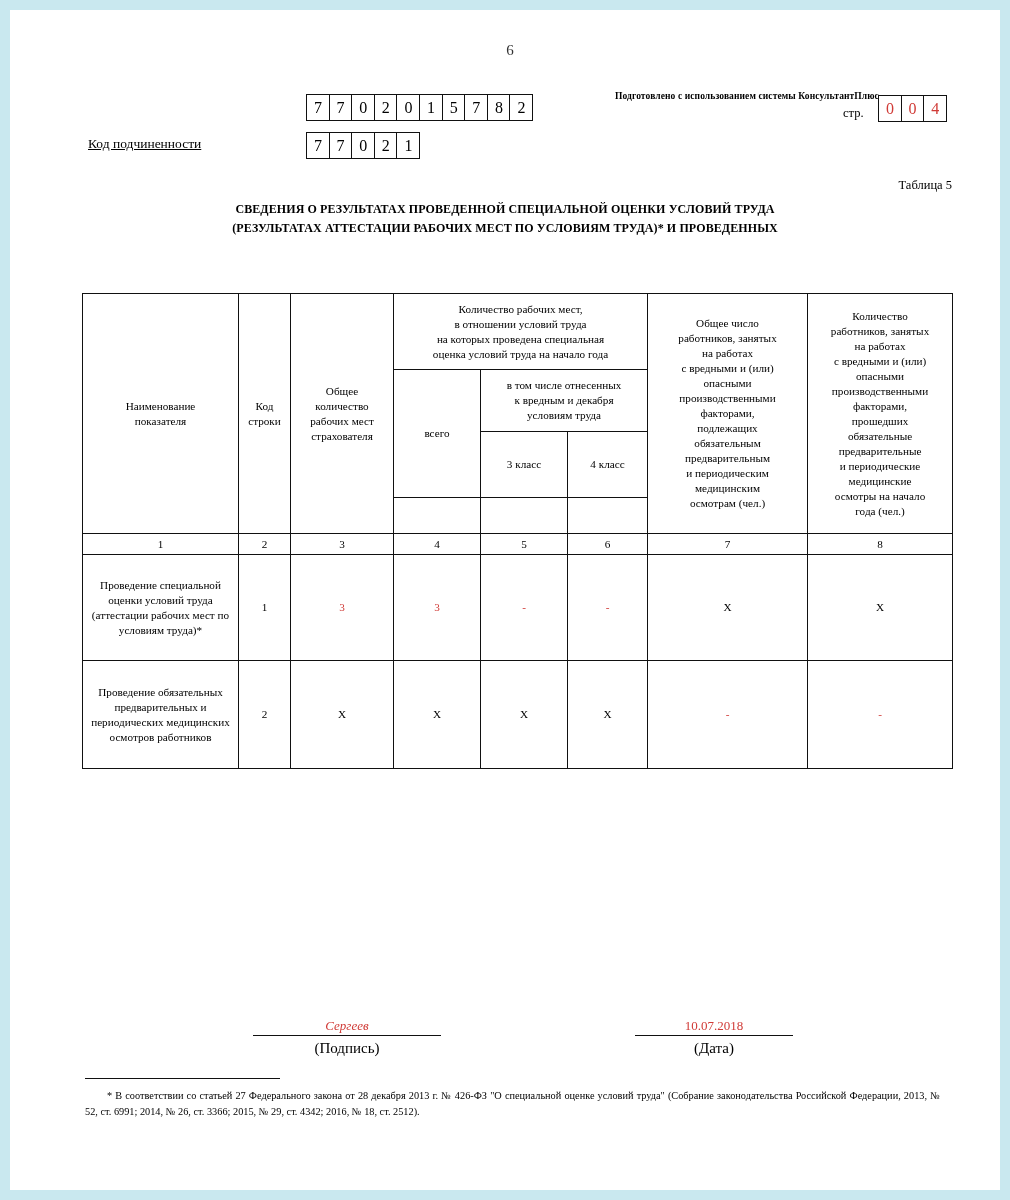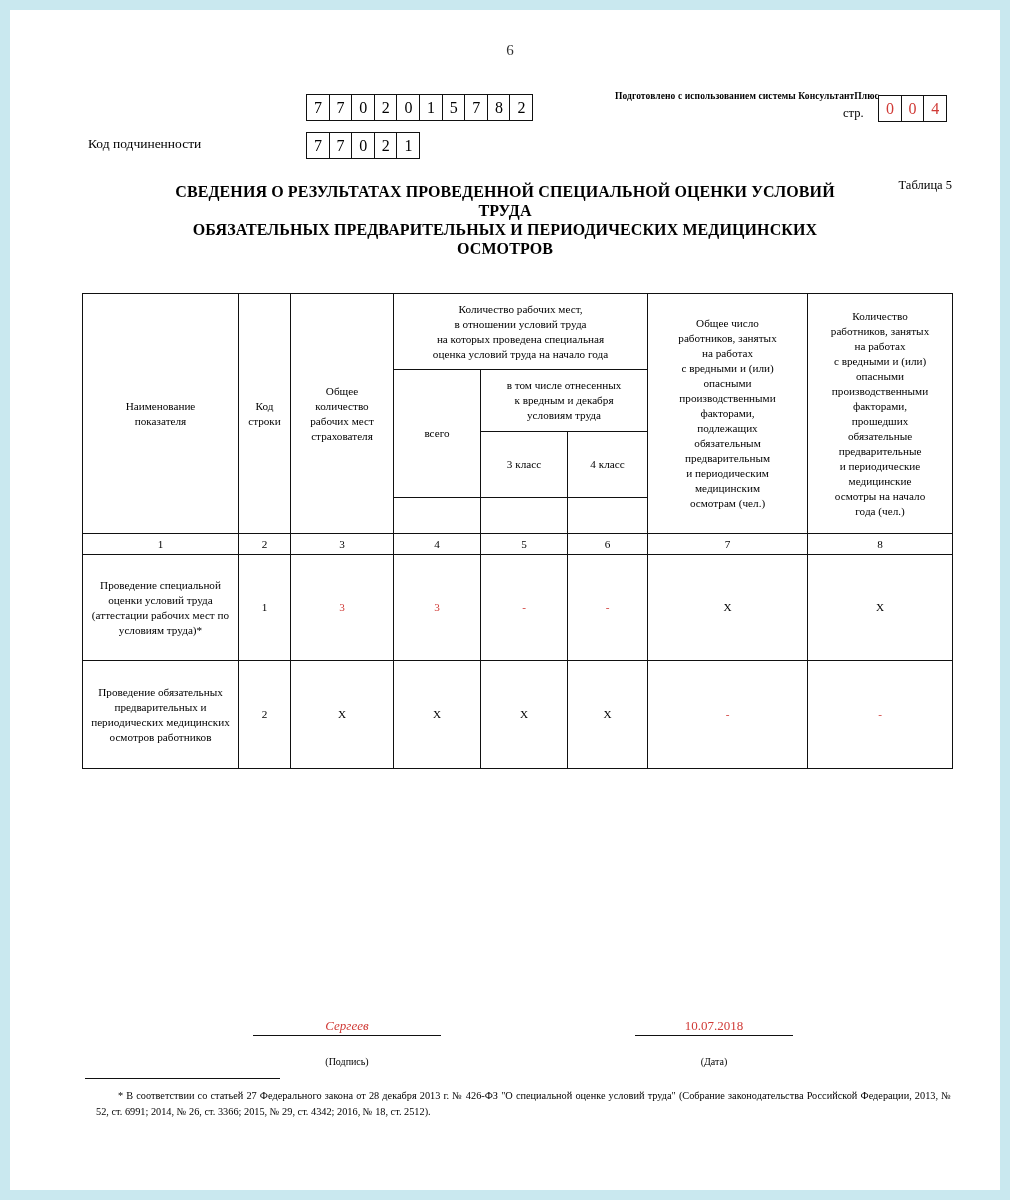--- a/index.html
+++ b/index.html
@@ -33,20 +33,21 @@
   }
 
   .lbl-reg {
     position:absolute; left:78px; top:80px;
     font-size:13.5px; line-height:21px;
     width:200px;
   }
   .lbl-sub {
     position:absolute; left:78px; top:126px;
     font-size:13.5px;
+    text-decoration:underline;
   }
 
   .boxrow { position:absolute; display:flex; }
   .boxrow .cell {
     width:24px; height:27px;
     border:1.4px solid #111;
     margin-right:-1.4px;
     display:flex; align-items:center; justify-content:center;
     font-size:16px;
     background:#fff;
@@ -62,23 +63,23 @@
   #stp-boxes { left:868px; top:85px; }
   #stp-boxes .cell { color:#d03a36; font-size:16px; }
 
   .tabl5 {
     position:absolute; right:48px; top:168px;
     font-size:12.5px;
   }
 
   
   .title {
-    position:absolute; left:140px; top:172px;
+    position:absolute; left:140px; top:190px;
     width:710px; text-align:center;
-    font-size:16px; font-weight:bold;
+    font-size:12px; font-weight:bold;
     line-height:19px;
     letter-spacing:0.1px;
   }
 
   
   .tbl {
     position:absolute;
     left:72px; top:283px;
     width:870px;
   }
@@ -123,29 +124,29 @@
   }
   #sig-name-block { left:243px; width:188px; }
   #sig-date-block { left:625px; width:158px; }
   .sig-value {
     font-size:13px; height:19px;
     line-height:19px;
     color:#d03a36;
   }
   .sig-value.italic { font-style:italic; }
   .sig-line { border-top:1.6px solid #111; }
-  .sig-cap { font-size:10px; margin-top:20px; }
+  .sig-cap { font-size:15px; margin-top:4px; }
 
   
   .fn-rule {
     position:absolute; left:75px; top:1068px;
     width:195px; border-top:1.8px solid #111;
   }
   .footnote {
-    position:absolute; left:86px; top:1078px;
+    position:absolute; left:75px; top:1078px;
     width:855px;
     font-size:10.3px; line-height:16px;
     text-align:justify;
   }
   .footnote .indent { display:inline-block; width:22px; }
 </style>
 </head>
 <body>
 
 <div class="page">
@@ -180,21 +181,21 @@
   <div class="boxrow" id="stp-boxes">
       <div class="cell">0</div>
       <div class="cell">0</div>
       <div class="cell">4</div>
     </div>
 
   <div class="tabl5">Таблица 5</div>
 
   <div class="title">
     <div>СВЕДЕНИЯ О РЕЗУЛЬТАТАХ ПРОВЕДЕННОЙ СПЕЦИАЛЬНОЙ ОЦЕНКИ УСЛОВИЙ ТРУДА</div>
-    <div>ОБЯЗАТЕЛЬНЫХ ПРЕДВАРИТЕЛЬНЫХ И ПЕРИОДИЧЕСКИХ МЕДИЦИНСКИХ ОСМОТРОВ</div>
+    <div>(РЕЗУЛЬТАТАХ АТТЕСТАЦИИ РАБОЧИХ МЕСТ ПО УСЛОВИЯМ ТРУДА)* И ПРОВЕДЕННЫХ</div>
   </div>
 
   <div class="tbl">
     <table class="main">
       <colgroup>
         <col style="width:156px">
         <col style="width:52px">
         <col style="width:103px">
         <col style="width:87px">
         <col style="width:87px">

